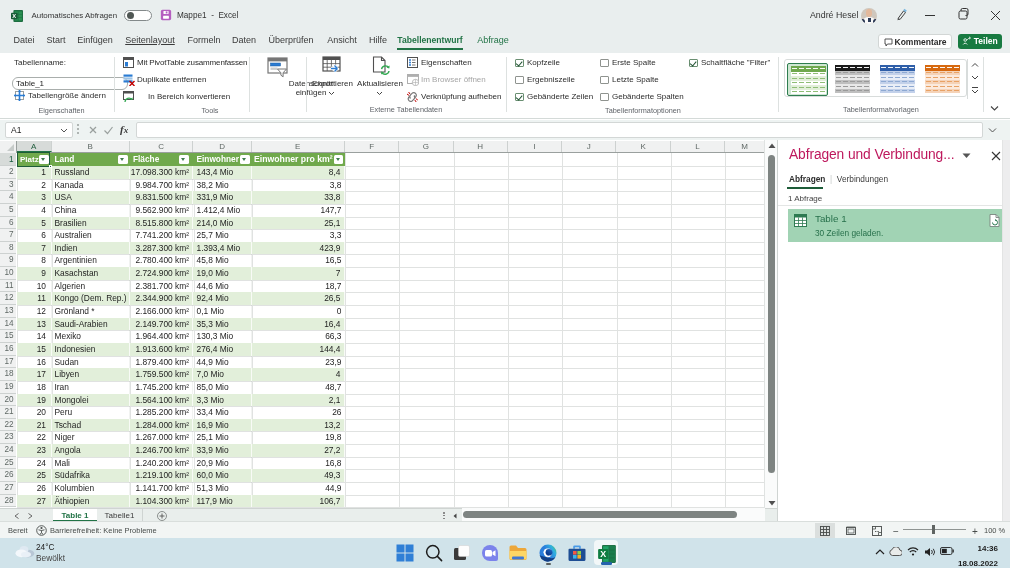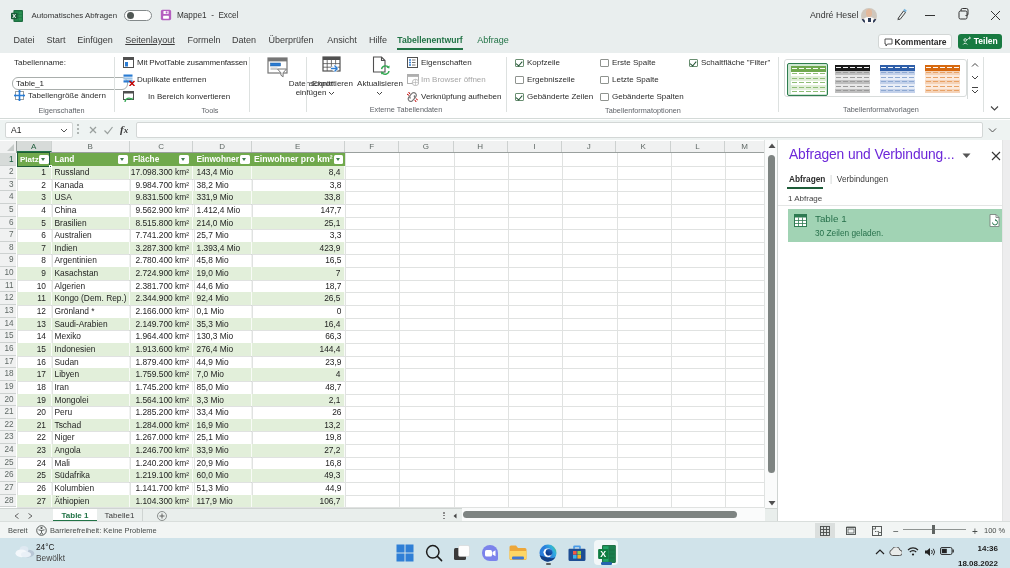--- a/index.html
+++ b/index.html
@@ -68,21 +68,21 @@
 .th{position:absolute;top:0;height:13px;color:#fff;font-weight:bold;font-size:8.3px;line-height:13.6px;}
 .fbtn{position:absolute;top:1.5px;width:9.5px;height:9.5px;background:#fff;border-radius:1.5px;}
 .fbtn:after{content:"";position:absolute;left:2.2px;top:3.4px;width:0;height:0;border-left:2.6px solid transparent;border-right:2.6px solid transparent;border-top:3.4px solid #3f7d4e;}
 #a1sel{position:absolute;left:16.5px;top:12px;width:33.5px;height:14.5px;border:1.4px solid #1d5c38;}
 #a1handle{position:absolute;left:49px;top:25.2px;width:3px;height:3px;background:#1d5c38;border:1px solid #fff;}
 
 #vscroll{position:absolute;left:764px;top:140px;width:13px;height:368px;background:#fafbfb;border-left:1px solid #e0e3e2;}
 #vthumb{position:absolute;left:3px;top:15px;width:7px;height:318px;background:#7e8482;border-radius:4px;}
 
 #panel{position:absolute;left:777px;top:140px;width:233px;height:381px;background:#fff;border-left:1px solid #cfd4d2;}
-#ptitle{position:absolute;left:11px;top:7px;font-size:13.8px;color:#6d28d9;letter-spacing:-0.1px;}
+#ptitle{position:absolute;left:11px;top:7px;font-size:13.8px;color:#be185d;letter-spacing:-0.1px;}
 #ptabs{position:absolute;left:11px;top:34px;font-size:8.3px;color:#2b2b2b;}
 #pund{position:absolute;left:9px;top:46.5px;width:36px;height:2.5px;background:#1d5c38;}
 #pcount{position:absolute;left:10px;top:54px;font-size:8px;color:#444;}
 #phr{position:absolute;left:0px;top:64.5px;width:233px;height:1px;background:#e4e6e5;}
 #pcard{position:absolute;left:10px;top:69px;width:215px;height:33px;background:#a1d3b4;}
 #pcard .t1{position:absolute;left:27px;top:4px;font-size:9.8px;color:#27704b;}
 #pcard .t2{position:absolute;left:27px;top:18.5px;font-size:8.3px;color:#27704b;}
 
 #tabstrip{position:absolute;left:0;top:508px;width:777px;height:13px;background:#e9eeec;border-top:1px solid #cfd4d2;}
 #stab1{position:absolute;left:53px;top:0;width:44px;height:13px;background:#fff;color:#217346;font-weight:bold;font-size:8px;text-align:center;line-height:13px;border-bottom:2px solid #217346;}

